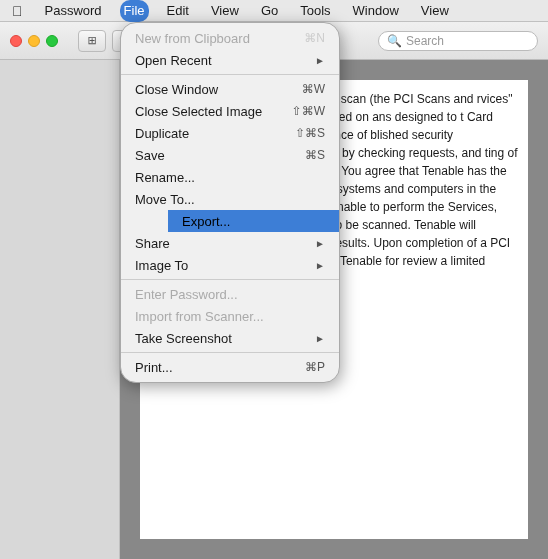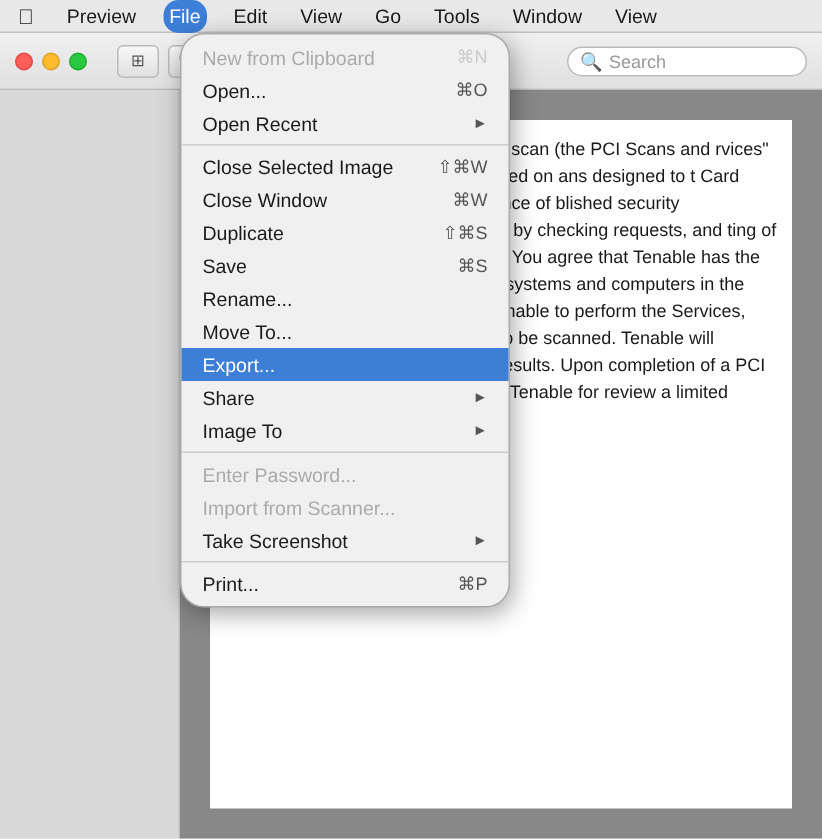--- a/index.html
+++ b/index.html
@@ -168,21 +168,22 @@
       font-size: 13px;
       color: #1a1a1a;
       white-space: nowrap;
     }
     .menu-item.disabled {
       color: #aaa;
       cursor: default;
     }
     .menu-item.highlighted {
       background: #3d7ed6;
-      color: #ffffff;
+      color: #000000;
+      margin-left: 47px;
     }
     .menu-shortcut {
       font-size: 12px;
       color: #555;
       margin-left: 20px;
     }
     .menu-item.highlighted .menu-shortcut {
       color: #dde;
     }
     .menu-item.disabled .menu-shortcut {
@@ -196,21 +197,21 @@
       height: 1px;
       background: #ccc;
       margin: 3px 0;
     }
   </style>
 </head>
 <body>
 
 <div class="menu-bar">
   <span class="apple-logo menu-bar-item"></span>
-  <span class="menu-bar-item">Preview</span>
+  <span class="menu-bar-item">Password</span>
   <span class="menu-bar-item active">File</span>
   <span class="menu-bar-item">Edit</span>
   <span class="menu-bar-item">View</span>
   <span class="menu-bar-item">Go</span>
   <span class="menu-bar-item">Tools</span>
   <span class="menu-bar-item">Window</span>
   <span class="menu-bar-item">View</span>
 </div>
 
 <div class="app-window">
@@ -240,40 +241,36 @@
   </div>
 </div>
 
 <div class="dropdown-menu">
 
   <div class="menu-item disabled">
     <span>New from Clipboard</span>
     <span class="menu-shortcut">⌘N</span>
   </div>
 
-  <div class="menu-item">
-    <span>Open...</span>
-    <span class="menu-shortcut">⌘O</span>
-  </div>
 
   <div class="menu-item">
     <span>Open Recent</span>
     <span class="menu-arrow">►</span>
   </div>
 
   <div class="menu-separator"></div>
 
   <div class="menu-item">
+    <span>Close Window</span>
+    <span class="menu-shortcut">⌘W</span>
+  </div>
+
+  <div class="menu-item">
     <span>Close Selected Image</span>
     <span class="menu-shortcut">⇧⌘W</span>
-  </div>
-
-  <div class="menu-item">
-    <span>Close Window</span>
-    <span class="menu-shortcut">⌘W</span>
   </div>
 
   <div class="menu-item">
     <span>Duplicate</span>
     <span class="menu-shortcut">⇧⌘S</span>
   </div>
 
   <div class="menu-item">
     <span>Save</span>
     <span class="menu-shortcut">⌘S</span>

